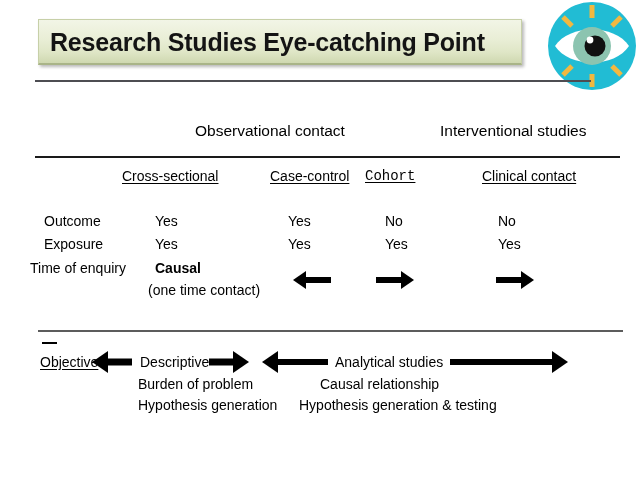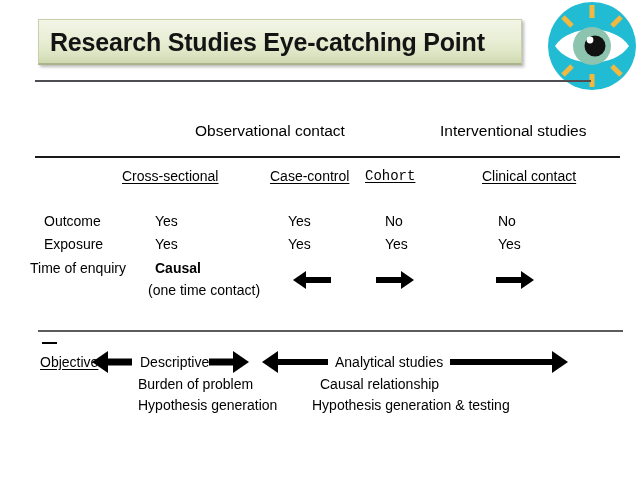--- a/index.html
+++ b/index.html
@@ -143,15 +143,15 @@
   <div class="arrow" style="left:262px;top:352px;width:306px;height:20px;">
     <div class="head head-left" style="left:0;border-top-width:11px;border-bottom-width:11px;border-right-width:16px;"></div>
     <div class="shaft" style="left:14px;width:276px;height:6px;"></div>
     <div class="head head-right" style="left:290px;border-top-width:11px;border-bottom-width:11px;border-left-width:16px;"></div>
   </div>
   <div class="txt" style="left:138px;top:377px;">Burden of problem</div>
 
   <div class="txt" style="left:328px;top:355px;background:#ffffff;padding:0 7px;">Analytical studies</div>
   <div class="txt" style="left:138px;top:398px;text-align:center;">Hypothesis generation</div>
   <div class="txt" style="left:320px;top:377px;">Causal relationship</div>
-  <div class="txt" style="left:312px;top:398px;">Hypothesis generation &amp; testing</div>
+  <div class="txt" style="left:299px;top:398px;">Hypothesis generation &amp; testing</div>
 
 </div>
 
 </body></html>

